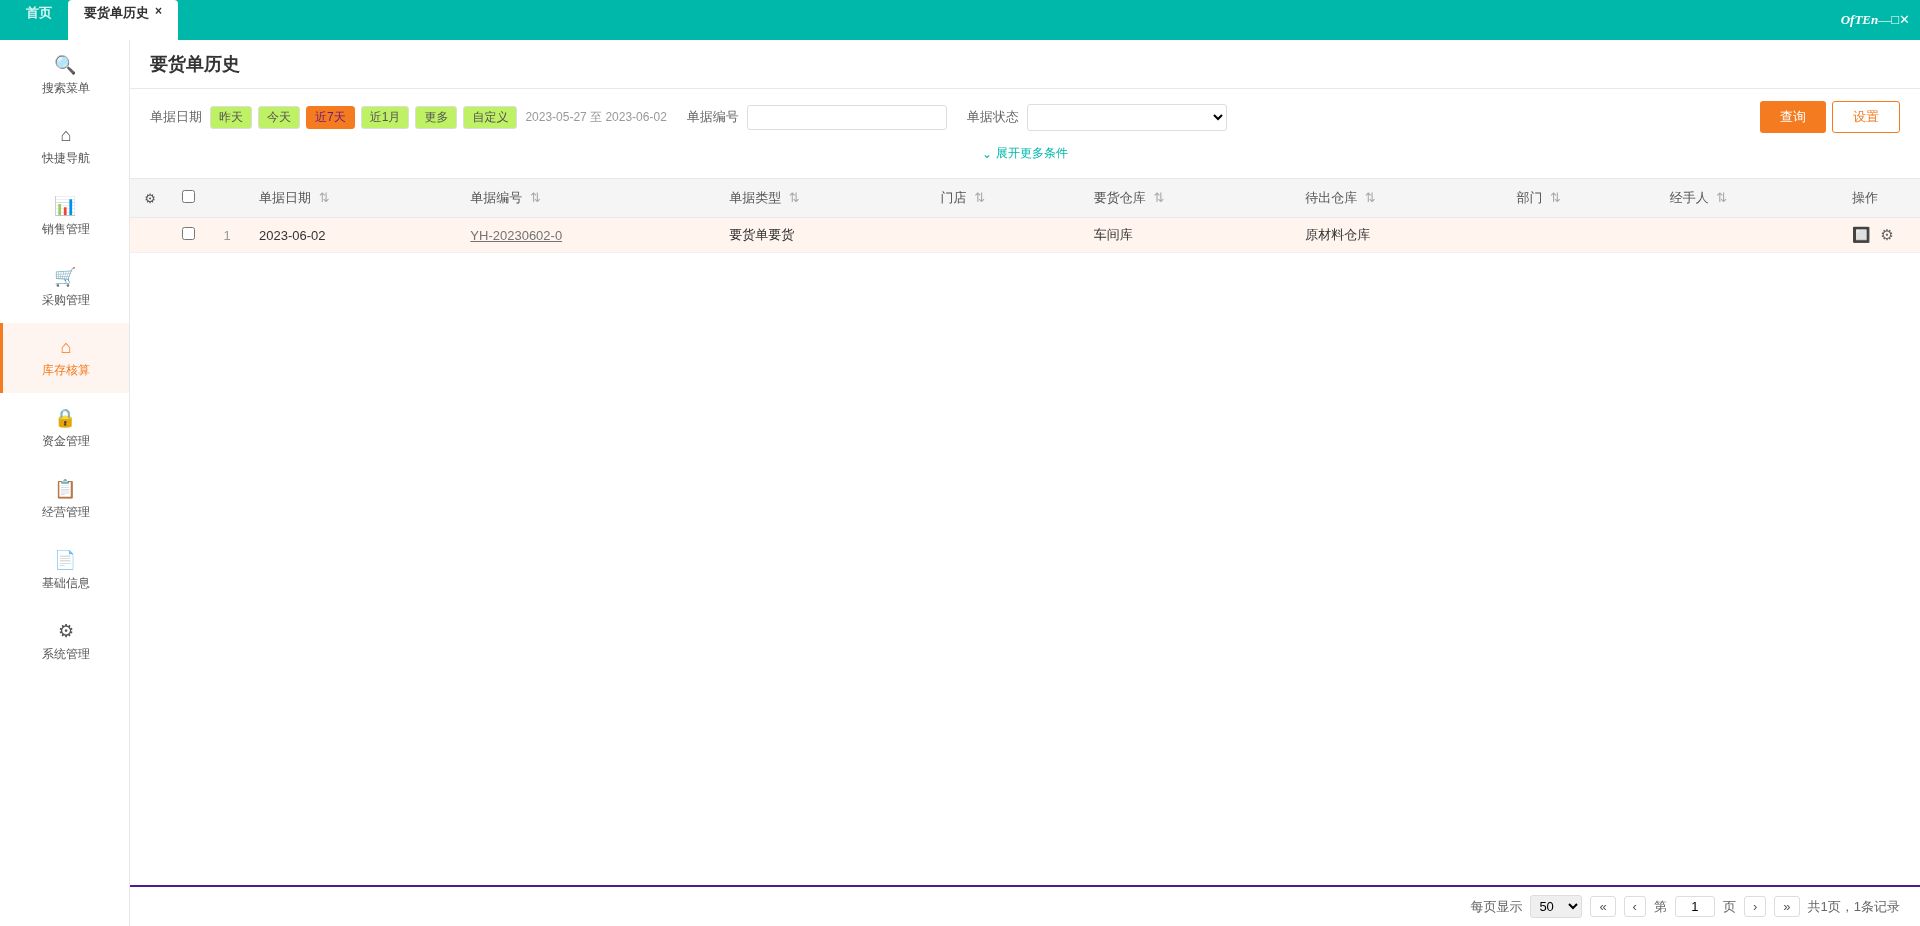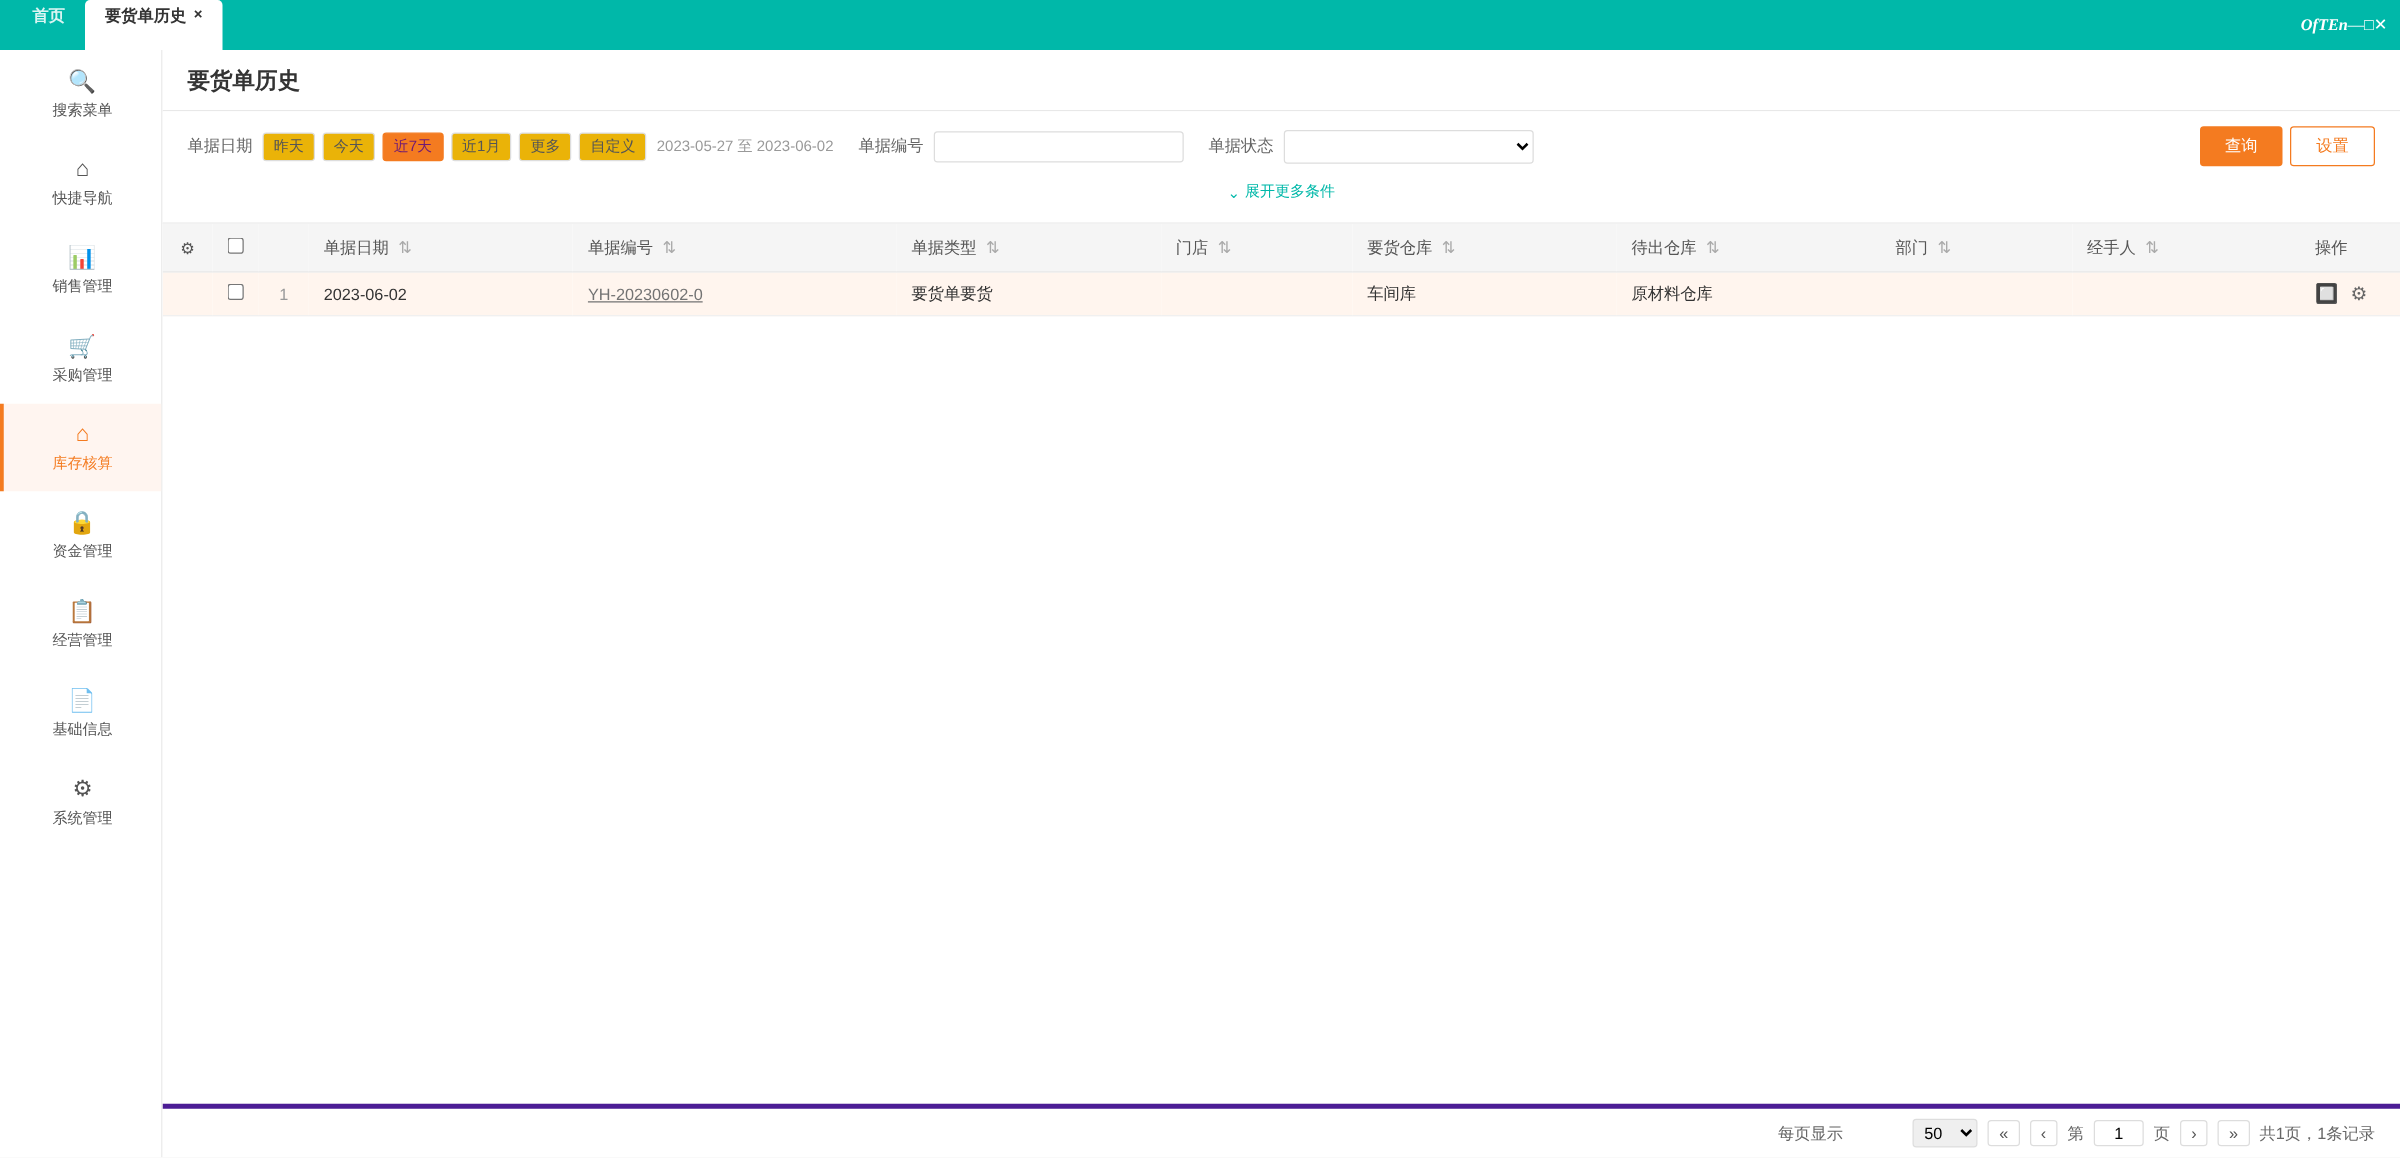--- a/index.html
+++ b/index.html
@@ -179,21 +179,21 @@
       align-items: center;
       gap: 6px;
     }
     .date-btn {
       padding: 2px 8px;
       border: 1px solid #ddd;
       border-radius: 3px;
       cursor: pointer;
       font-size: 12px;
       color: #555;
-      background: #eab308;
+      background: #bef264;
     }
     .date-btn.active {
       background: #f47b20;
       color: #701a75;
       border-color: #f47b20;
     }
     .date-range-text {
       font-size: 12px;
       color: #999;
     }
@@ -291,35 +291,34 @@
       border-top: 1px solid #e8e8e8;
       padding: 8px 20px;
       font-size: 13px;
       color: #555;
       flex-shrink: 0;
     }
 
     
     .pagination-bar {
       background: white;
-      border-top: 4px solid #4c1d95;
+      border-top: 2px solid #4c1d95;
       padding: 8px 20px;
       display: flex;
       align-items: center;
       justify-content: flex-end;
       gap: 8px;
       flex-shrink: 0;
     }
     .pagination-bar .pg-label { color: #666; }
     .pg-select {
       border: 1px solid #ddd;
       border-radius: 3px;
       padding: 2px 4px;
       font-size: 13px;
-      margin-left: 48px;
     }
     .pg-btn {
       border: 1px solid #ddd;
       background: white;
       border-radius: 3px;
       padding: 2px 8px;
       cursor: pointer;
       color: #555;
       font-size: 13px;
     }

